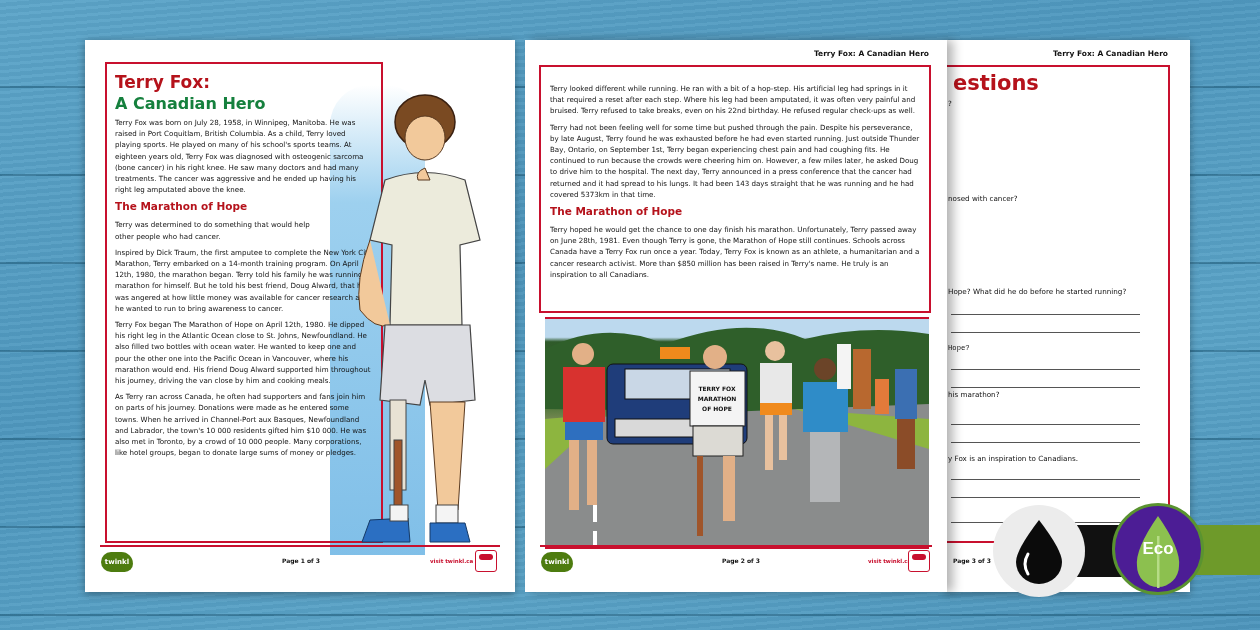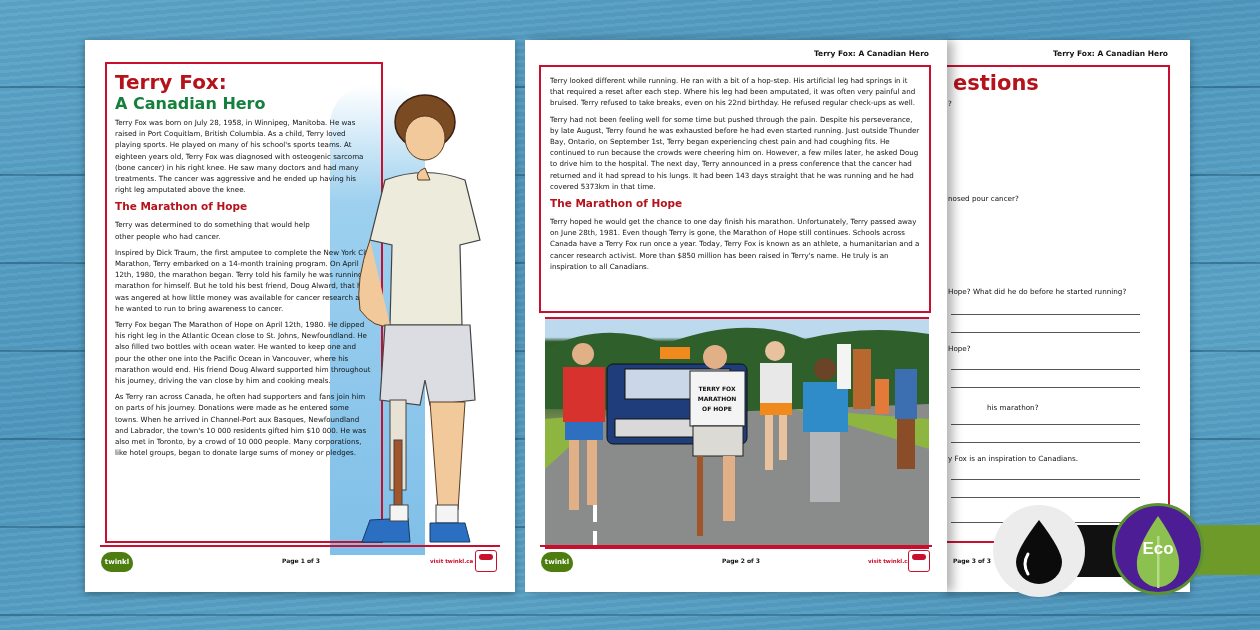--- a/index.html
+++ b/index.html
@@ -21,21 +21,21 @@
     position: absolute; background: #fff;
     box-shadow: 0 2px 8px rgba(0,0,0,0.35);
   }
   #p1 { left: 85px; top: 40px; width: 430px; height: 552px; }
   #p2 { left: 525px; top: 40px; width: 422px; height: 552px; }
   #p3 { left: 945px; top: 40px; width: 245px; height: 552px; z-index: 0; }
   #p2 { z-index: 2; box-shadow: 6px 0 10px rgba(0,0,0,0.3); }
 
   .redbox { position: absolute; border: 2px solid #c8102e; }
   .title-1 {
-    color: #b5121b; font-weight: bold; font-size: 20px; line-height: 24px;
+    color: #b5121b; font-weight: bold; font-size: 17px; line-height: 24px;
     font-family: "DejaVu Sans", sans-serif;
   }
   .title-2 {
     color: #15803d; font-weight: bold; font-size: 16px; line-height: 20px;
   }
   .sub {
     color: #b5121b; font-weight: bold; font-size: 10.5px; margin-top: 5px; margin-bottom: 7px;
   }
   .para {
     font-size: 7.1px; line-height: 11.2px; color: #111; margin-bottom: 5px;
@@ -134,42 +134,42 @@
   <div class="page-num" style="left:197px; top:517px;">Page 1 of 3</div>
   <div class="visit" style="left:345px; top:518px;">visit twinkl.ca</div>
   <div class="badge-small" style="left:390px; top:510px;"></div>
 </div>
 
 <div class="page" id="p3">
   <div class="running-head" style="right:22px; top:9px;">Terry Fox: A Canadian Hero</div>
   <div class="redbox" style="left:-2px; top:25px; width:227px; height:478px; border-left:none;">
     <div class="title-1" style="position:absolute; left:10px; top:4px; font-size:21px;">estions</div>
     <div class="q-text" style="top:32px;">?</div>
-    <div class="q-text" style="top:127px;">nosed pour cancer?</div>
+    <div class="q-text" style="top:127px;">nosed with cancer?</div>
     <div class="q-text" style="top:220px;">Hope? What did he do before he started running?</div>
     <div class="lines-q" style="top:247px;"></div>
     <div class="lines-q" style="top:265px;"></div>
-    <div class="q-text" style="top:277px;">Hope?</div>
+    <div class="q-text" style="top:277px;font-family:Liberation Mono, monospace;">Hope?</div>
     <div class="lines-q" style="top:302px;"></div>
     <div class="lines-q" style="top:320px;"></div>
-    <div class="q-text" style="top:336px;padding-left:39px;">his marathon?</div>
+    <div class="q-text" style="top:323px;">his marathon?</div>
     <div class="lines-q" style="top:357px;"></div>
     <div class="lines-q" style="top:375px;"></div>
     <div class="q-text" style="top:387px;">y Fox is an inspiration to Canadians.</div>
     <div class="lines-q" style="top:412px;"></div>
     <div class="lines-q" style="top:430px;"></div>
     <div class="lines-q" style="top:455px;"></div>
   </div>
   <div class="page-num" style="left:8px; top:517px;">Page 3 of 3</div>
 </div>
 
 <div class="page" id="p2">
   <div class="running-head" style="right:18px; top:9px;">Terry Fox: A Canadian Hero</div>
   <div class="redbox" style="left:14px; top:25px; width:392px; height:248px;">
-    <div style="padding:8px 9px 0 9px;">
+    <div style="padding:16px 9px 0 9px;">
       <p class="para">Terry looked different while running. He ran with a bit of a hop-step. His artificial leg had springs in it that required a reset after each step. Where his leg had been amputated, it was often very painful and bruised. Terry refused to take breaks, even on his 22nd birthday. He refused regular check-ups as well.</p>
       <p class="para">Terry had not been feeling well for some time but pushed through the pain. Despite his perseverance, by late August, Terry found he was exhausted before he had even started running. Just outside Thunder Bay, Ontario, on September 1st, Terry began experiencing chest pain and had coughing fits. He continued to run because the crowds were cheering him on. However, a few miles later, he asked Doug to drive him to the hospital. The next day, Terry announced in a press conference that the cancer had returned and it had spread to his lungs. It had been 143 days straight that he was running and he had covered 5373km in that time.</p>
       <div class="sub">The Marathon of Hope</div>
       <p class="para">Terry hoped he would get the chance to one day finish his marathon. Unfortunately, Terry passed away on June 28th, 1981. Even though Terry is gone, the Marathon of Hope still continues. Schools across Canada have a Terry Fox run once a year. Today, Terry Fox is known as an athlete, a humanitarian and a cancer research activist. More than $850 million has been raised in Terry's name. He truly is an inspiration to all Canadians.</p>
     </div>
   </div>
 
   <div class="scene">
     <svg width="384" height="232" viewBox="0 0 384 232">
       <path d="M0 30 Q60 0 120 25 Q200 -5 260 20 Q320 5 384 15 L384 95 L0 90 Z" fill="#2f5f2a"></path>

